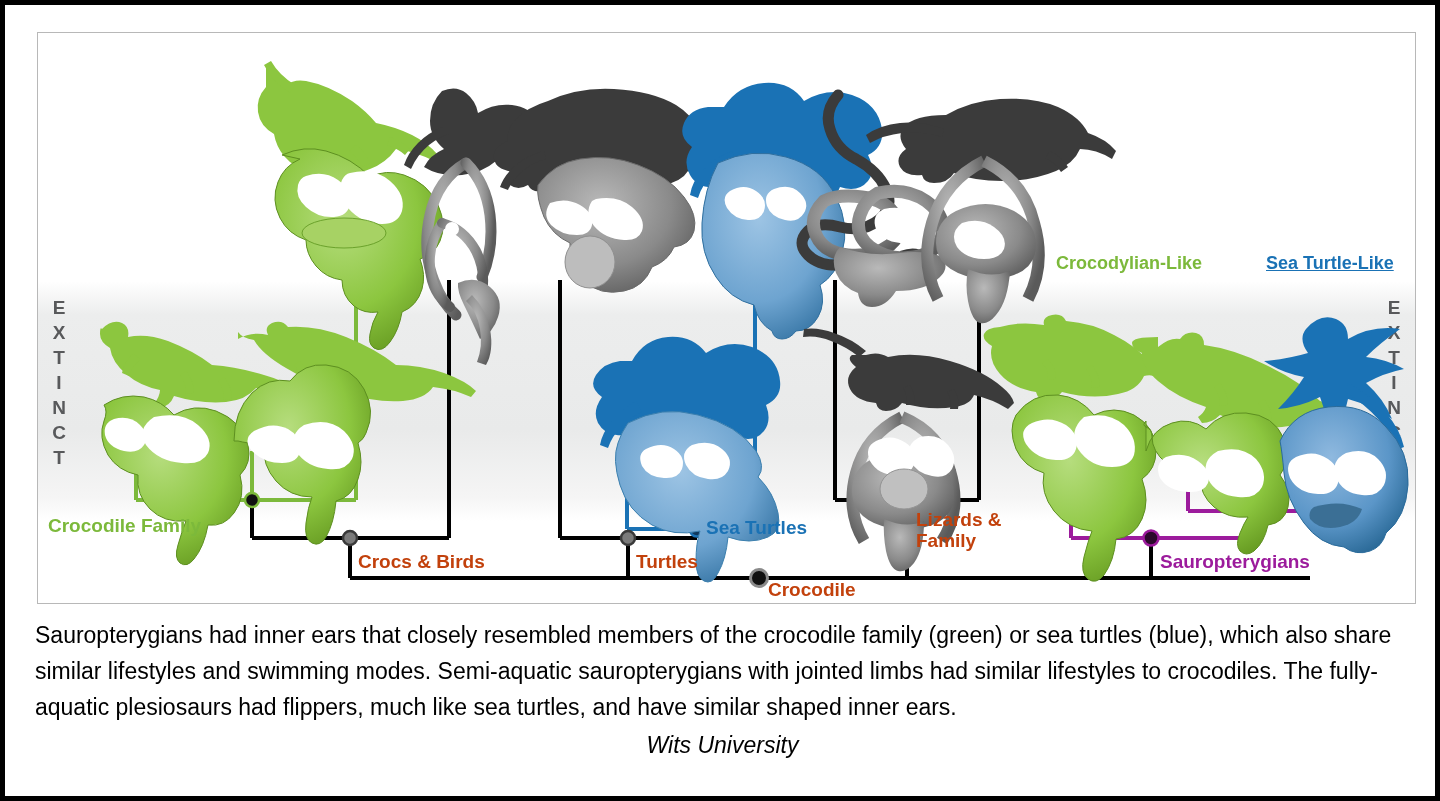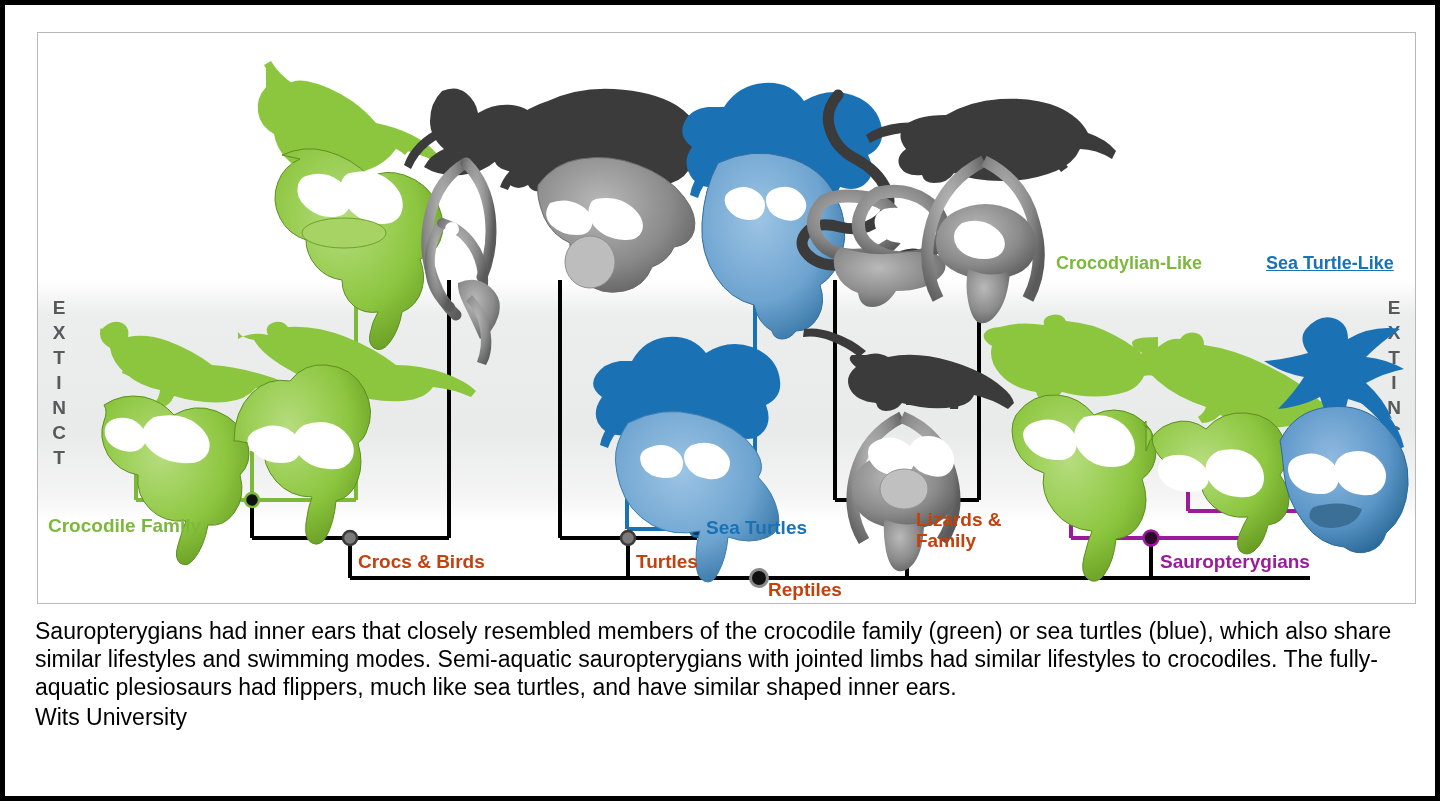--- a/index.html
+++ b/index.html
@@ -30,22 +30,22 @@
   .clade-blue{color:#1a72b5;}
   .clade-purple{color:#9c1b9c;text-align:right;}
 
   .clade-label.two-line{line-height:21px;white-space:normal;width:120px;}
 
   
   .group-title{position:absolute;font-size:18px;font-weight:bold;white-space:nowrap;margin-left:18px;}
 
   
   #caption{position:absolute;left:30px;top:612px;width:1375px;font-size:23px;
-       line-height:28px;color:#000;}
-  #credit{display:block;text-align:left;margin-top:2px;}
+       line-height:36px;color:#000;}
+  #credit{display:block;text-align:center;font-style:italic;margin-top:2px;}
 </style>
 </head>
 <body>
 
 <div id="page">
 
   <div id="figure-panel">
 
     <div id="extinct-band"></div>
 
@@ -371,21 +371,21 @@
 
     <div class="clade-label clade-blue" style="left:668px;top:484px;">Sea Turtles</div>
 
     <div class="clade-label clade-black" style="left:598px;top:518px;">Turtles</div>
 
     <div class="clade-label clade-black two-line" style="left:878px;top:476px;">
       <span>Lizards &amp;</span><br>
       <span>Family</span>
     </div>
 
-    <div class="clade-label clade-black" style="left:730px;top:546px;">Reptiles</div>
+    <div class="clade-label clade-black" style="left:730px;top:546px;">Crocodile</div>
 
     <div class="clade-label clade-purple" style="left:1122px;top:518px;">Sauropterygians</div>
 
   </div>
 
   <div id="caption">
     <span>Sauropterygians had inner ears that closely resembled members of the crocodile family (green) or sea turtles (blue), which also share similar lifestyles and swimming modes. Semi-aquatic sauropterygians with jointed limbs had similar lifestyles to crocodiles. The fully-aquatic plesiosaurs had flippers, much like sea turtles, and have similar shaped inner ears.</span>
     <span id="credit">Wits University</span>
   </div>
 

